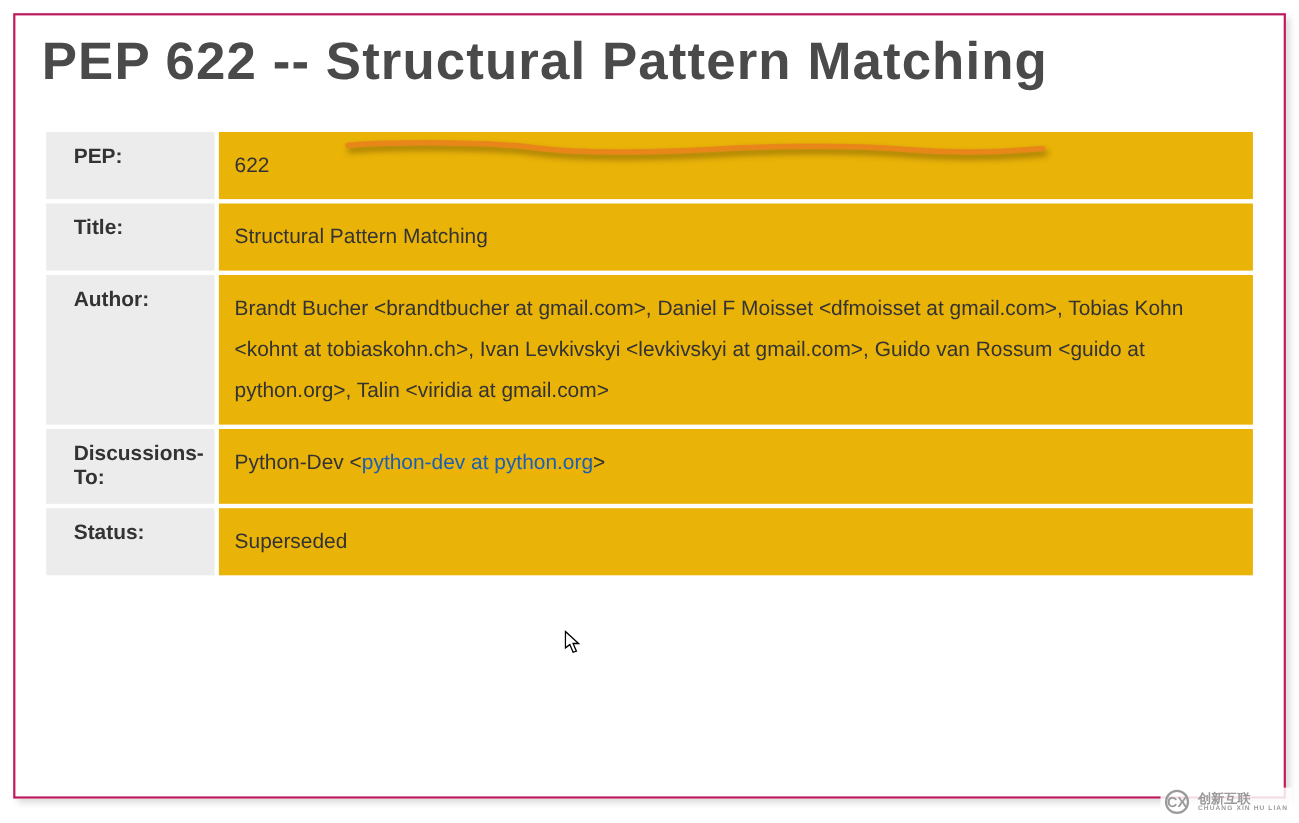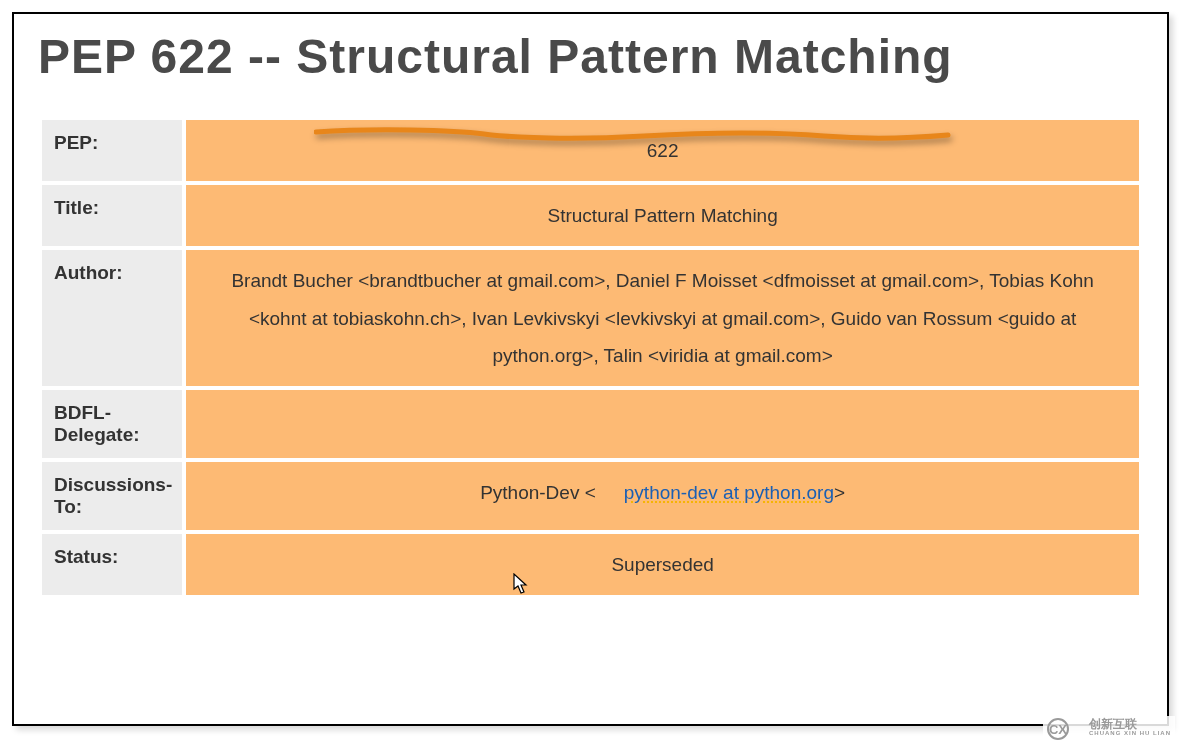--- a/index.html
+++ b/index.html
@@ -7,21 +7,21 @@
     margin: 0;
     padding: 12px;
     background: #ffffff;
     font-family: "Segoe UI", "Helvetica Neue", Arial, sans-serif;
     width: 1181px;
     height: 748px;
     position: relative;
     overflow: hidden;
   }
   .frame {
-    border: 2px solid #000000;
+    border: 2px solid #be185d;
     box-shadow: 4px 4px 6px rgba(0,0,0,0.15);
     padding: 18px 24px 0 24px;
     height: 714px;
     overflow: hidden;
     position: relative;
   }
   h1.page-title {
     margin: 0 0 10px 0;
     font-size: 48px;
     font-weight: 800;
@@ -44,54 +44,52 @@
     border-spacing: 4px;
     margin-top: 34px;
     font-size: 19px;
     color: #2a2a2a;
   }
   table.meta th {
     text-align: left;
     vertical-align: top;
     background: #ececec;
     font-weight: 700;
-    padding: 12px 10px 12px 12px;
+    padding: 12px 10px 12px 25px;
     width: 128px;
     color: #333;
   }
   table.meta td {
-    background: #fdba74;
+    background: #eab308;
     padding: 12px 14px;
     vertical-align: top;
     line-height: 1.95;
     color: #333;
-    text-align: center;
   }
   a.inline-link {
     color: #1a5fb4;
     text-decoration: underline dotted;
     text-decoration-color: #f5b400;
     text-underline-offset: 3px;
-    margin-left: 28px;
   }
   .cursor {
     position: absolute;
     left: 499px;
     top: 559px;
     width: 16px;
     height: 22px;
     pointer-events: none;
   }
   .watermark {
     position: absolute;
     right: 6px;
     bottom: 6px;
     display: flex;
-    align-items: flex-start;
-    gap: 20px;
+    align-items: center;
+    gap: 8px;
     color: #9a9a9a;
     font-size: 12px;
     background: rgba(255,255,255,0.85);
     padding: 2px 4px;
   }
   .watermark .logo {
     width: 22px; height: 22px;
     border: 2px solid #9a9a9a;
     border-radius: 50%;
     display: inline-flex;
@@ -123,24 +121,20 @@
       </tr>
       <tr>
         <th>Title:</th>
         <td>Structural Pattern Matching</td>
       </tr>
       <tr>
         <th>Author:</th>
         <td>Brandt Bucher &lt;brandtbucher at gmail.com&gt;, Daniel F Moisset &lt;dfmoisset at gmail.com&gt;, Tobias Kohn &lt;kohnt at tobiaskohn.ch&gt;, Ivan Levkivskyi &lt;levkivskyi at gmail.com&gt;, Guido van Rossum &lt;guido at python.org&gt;, Talin &lt;viridia at gmail.com&gt;</td>
       </tr>
       <tr>
-        <th>BDFL-Delegate:</th>
-        <td></td>
-      </tr>
-      <tr>
         <th>Discussions-To:</th>
         <td>
           <span>Python-Dev &lt;</span><a href="#" class="inline-link">python-dev at python.org</a><span>&gt;</span>
         </td>
       </tr>
       <tr>
         <th>Status:</th>
         <td>Superseded</td>
       </tr>
 

